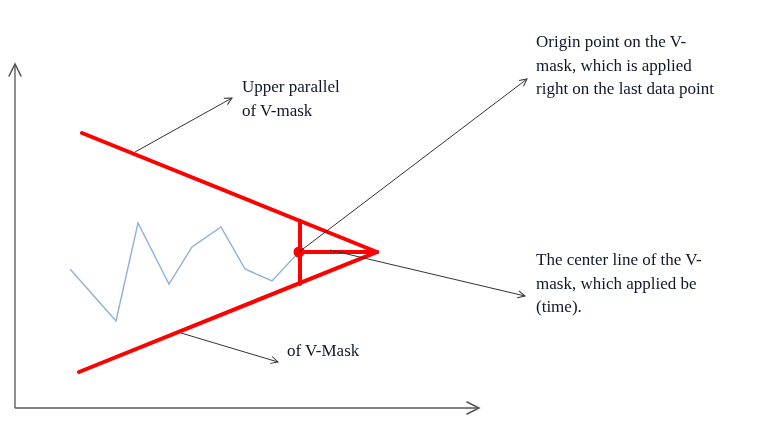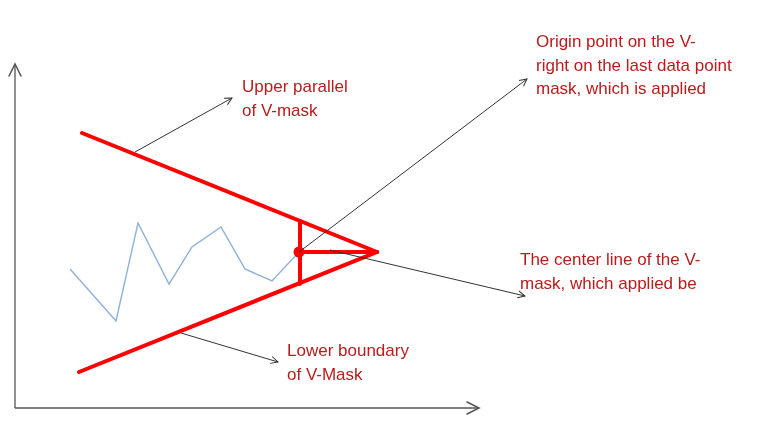--- a/index.html
+++ b/index.html
@@ -1,19 +1,19 @@
 <!DOCTYPE html>
 <html><head>
 <meta charset="utf-8">
 <style>
   html, body { margin: 0; padding: 0; background: #ffffff; }
   body { width: 768px; height: 423px; position: relative; overflow: hidden;
          font-family: "Liberation Sans", sans-serif; }
   svg.canvas { position: absolute; left: 0; top: 0; }
-  .label { position: absolute; color: #b91c1c; font-size: 17px; line-height: 23.5px; margin: 0; }
+  .label { position: absolute; color: #0f172a; font-size: 17px; line-height: 23.5px; margin: 0; font-family: Liberation Serif, serif; }
   .label span { display: block; white-space: nowrap; }
 </style>
 </head>
 <body>
 
 <svg class="canvas" width="768" height="423" viewBox="0 0 768 423">
   <defs>
     <marker id="openArrow" viewBox="0 0 10 10" refX="9" refY="5" markerWidth="9" markerHeight="9" orient="auto-start-reverse">
       <path d="M1,1 L9,5 L1,9" fill="none" stroke="#333333" stroke-width="1.1"></path>
     </marker>
@@ -37,24 +37,24 @@
   <line id="arrow-lower-boundary" stroke="#333333" stroke-width="1" marker-end="url(#openArrow)" x1="181" y1="333" x2="278" y2="362"></line>
   <line id="arrow-origin-point" stroke="#333333" stroke-width="1" marker-end="url(#openArrow)" x1="299" y1="252" x2="527" y2="79"></line>
   <line id="arrow-center-line" stroke="#333333" stroke-width="1" marker-end="url(#openArrow)" x1="330" y1="250" x2="525" y2="296"></line>
 </svg>
 
 <div class="label" id="label-upper-boundary" style="left: 242px; top: 75px;">
   <span>Upper parallel</span>
   <span>of V-mask</span>
 </div>
 <div class="label" id="label-lower-boundary" style="left: 287px; top: 339px;">
-  <span>Lower boundary</span>
   <span>of V-Mask</span>
 </div>
 <div class="label" id="label-origin-point" style="left: 536px; top: 30px;">
   <span>Origin point on the V-</span>
+  <span>mask, which is applied</span>
   <span>right on the last data point</span>
-  <span>mask, which is applied</span>
 </div>
-<div class="label" id="label-center-line" style="left: 520px; top: 248px;">
+<div class="label" id="label-center-line" style="left: 536px; top: 248px;">
   <span>The center line of the V-</span>
   <span>mask, which applied be</span>
+  <span>(time).</span>
 </div>
 
 </body></html>

